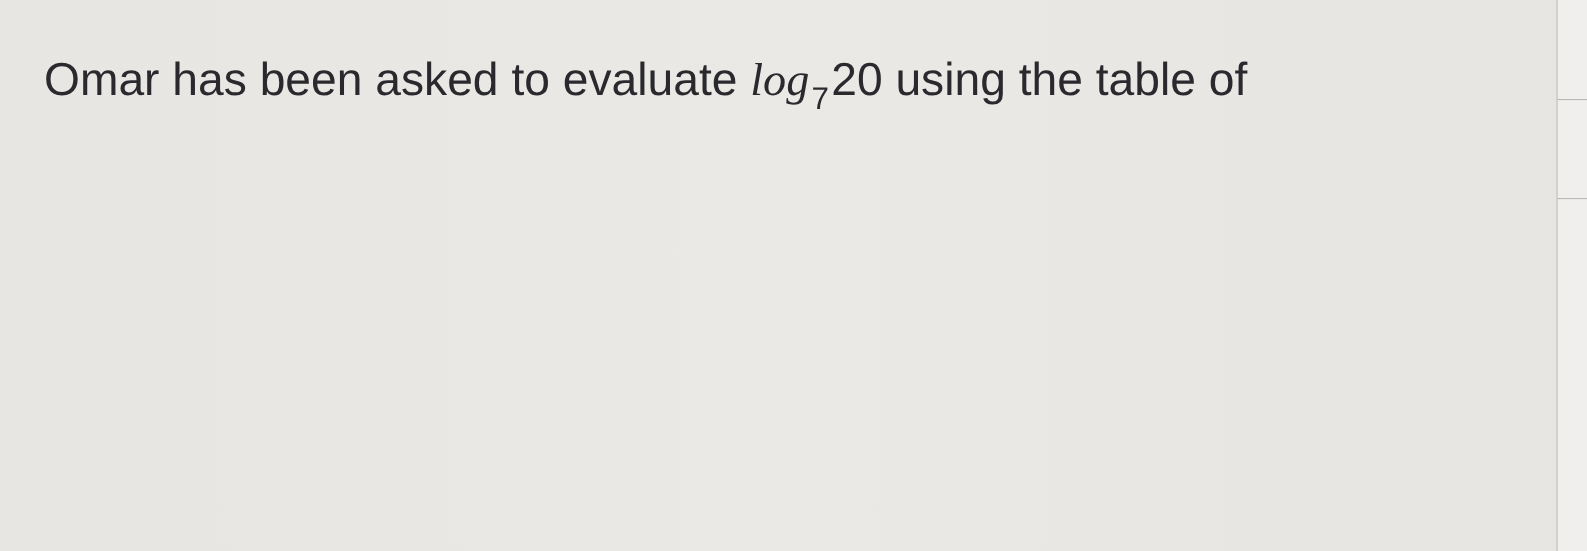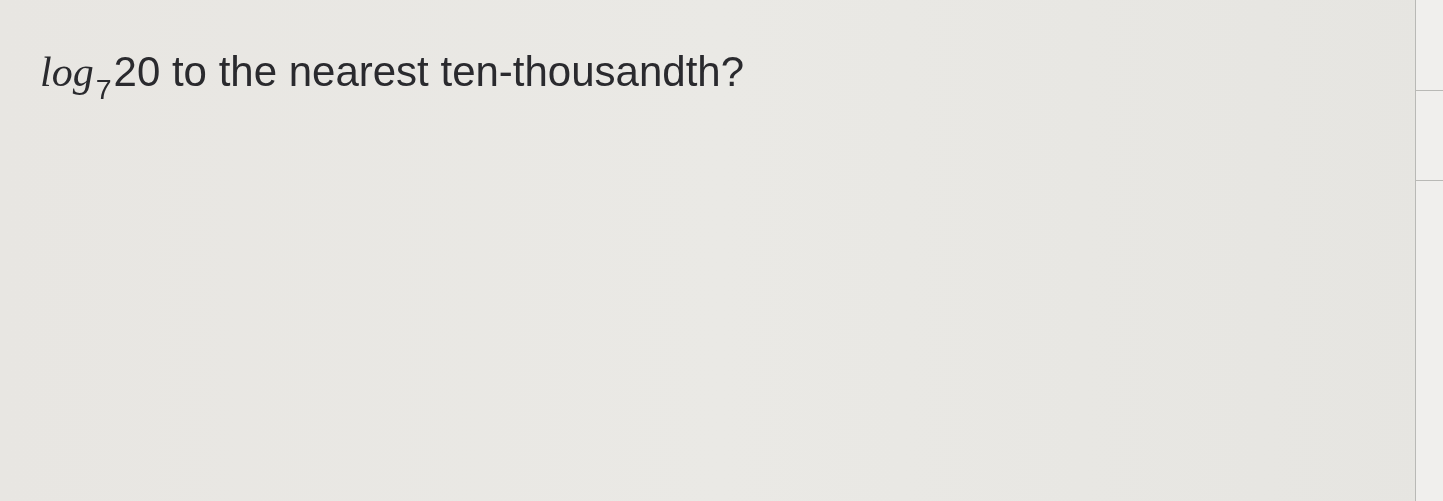--- a/index.html
+++ b/index.html
@@ -62,23 +62,24 @@
       background: #b9b9b6;
     }
     .right-border .tick.t1 { top: 18%; }
     .right-border .tick.t2 { top: 36%; }
   </style>
 </head>
 <body>
 
 <div class="question-text">
   <div class="question-line">
+    <span>Omar has been asked to evaluate </span>
     <span class="log-expr">
       <span class="log-base">log</span><span class="sub">7</span><span class="arg">20</span>
     </span>
-    <span> to the nearest ten-thousandth?</span>
+    <span> using the table of</span>
   </div>
 </div>
 
 <div class="right-border">
   <div class="tick t1"></div>
   <div class="tick t2"></div>
 </div>
 
 </body></html>

